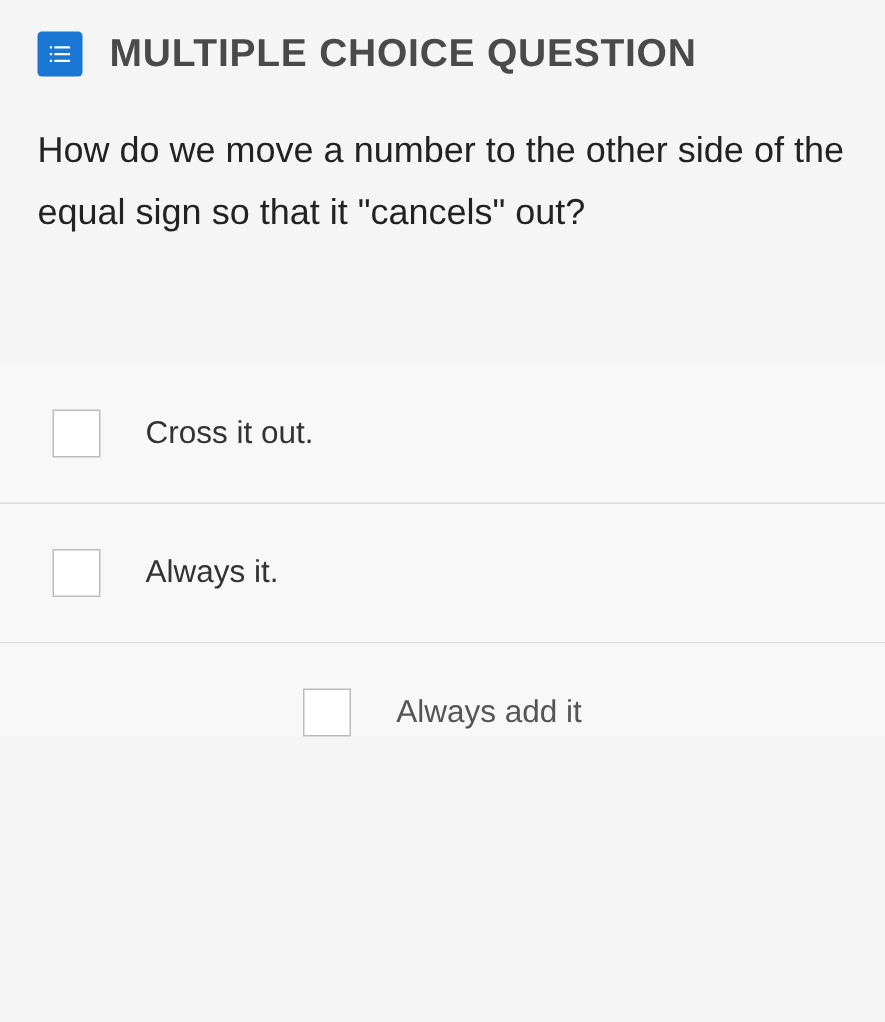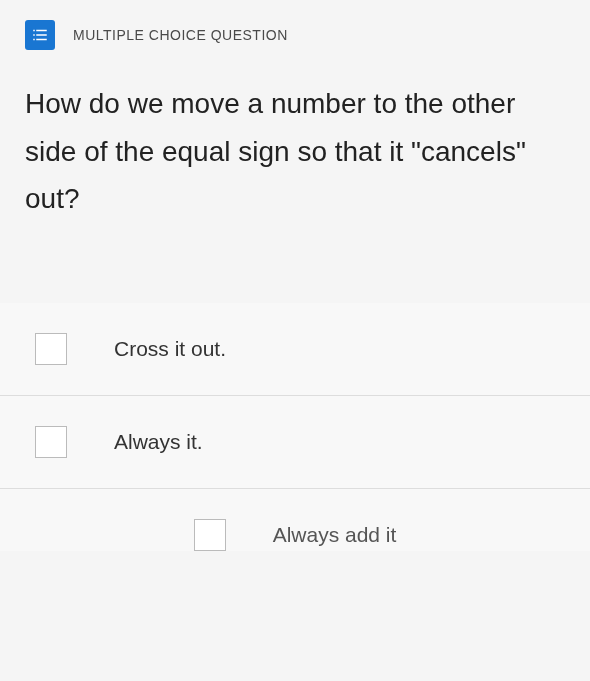--- a/index.html
+++ b/index.html
@@ -32,44 +32,43 @@
       justify-content: center;
       margin-right: 18px;
       flex-shrink: 0;
     }
     .header-icon svg {
       width: 18px;
       height: 18px;
       fill: #fff;
     }
     .header-label {
-      font-size: 14px;
-      font-weight: 400;
+      font-size: 26px;
+      font-weight: 700;
       color: #4a4a4a;
       letter-spacing: 0.5px;
     }
     .question-text {
-      font-size: 28px;
+      font-size: 24px;
       color: #222;
       line-height: 1.7;
       font-weight: 500;
       margin-bottom: 80px;
     }
     .options {
       margin-left: -25px;
       margin-right: -25px;
     }
     .option-row {
       display: flex;
       align-items: center;
       padding: 30px 35px;
       border-bottom: 1px solid #ddd;
       background: #f8f8f8;
       cursor: pointer;
-      gap: 17px;
     }
     .option-row:first-child {
       border-top: none;
     }
     .checkbox {
       width: 32px;
       height: 32px;
       border: 1px solid #bbb;
       background: #fff;
       margin-right: 30px;

